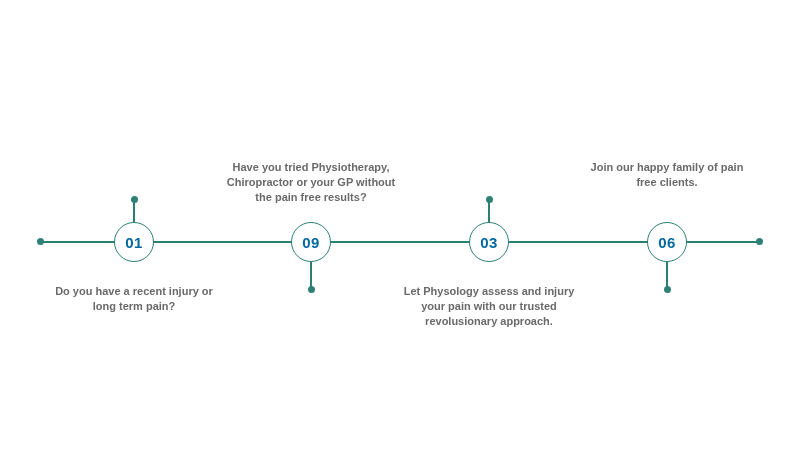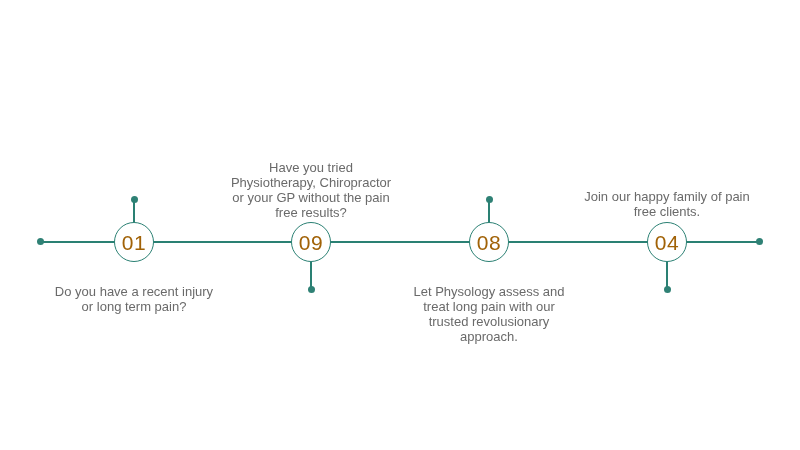--- a/index.html
+++ b/index.html
@@ -57,23 +57,23 @@
     box-sizing: border-box;
     border: 1.8px solid #2a8073;
     border-radius: 50%;
     background: #ffffff;
     display: flex;
     align-items: center;
     justify-content: center;
   }
   .node-number {
     font-family: "Liberation Sans", sans-serif;
-    font-size: 21px;
-    font-weight: 400;
-    color: #a16207;
+    font-size: 15px;
+    font-weight: 700;
+    color: #0369a1;
     letter-spacing: 0.5px;
     line-height: 1;
   }
 
   
   .stem {
     position: absolute;
     left: -0.8px;
     width: 1.6px;
     background: #2a8073;
@@ -92,27 +92,28 @@
   .stem-dot.up   { top: 196px; }
   .stem-dot.down { top: 286px; }
 
   
   .caption {
     position: absolute;
     width: 172px;
     left: -86px;
     text-align: center;
     font-family: "Liberation Sans", sans-serif;
-    font-size: 13px;
+    font-size: 11px;
     line-height: 15px;
     color: #6a6a6a;
+    font-weight: bold;
   }
   .caption.below { top: 284px; }
   .caption.above-3 { top: 160px; }
-  .caption.above-2 { top: 189px; }
+  .caption.above-2 { top: 160px; }
 </style>
 </head>
 <body>
 
 <div id="timeline-root">
 
   <div class="axis-line"></div>
   <div class="axis-cap left"></div>
   <div class="axis-cap right"></div>
 
@@ -131,27 +132,27 @@
       <span class="node-number">09</span>
     </div>
     <div class="stem down"></div>
     <div class="stem-dot down"></div>
   </div>
 
   <div class="node" style="left:489px;">
     <div class="stem-dot up"></div>
     <div class="stem up"></div>
     <div class="node-circle">
-      <span class="node-number">08</span>
+      <span class="node-number">03</span>
     </div>
-    <div class="caption below">Let Physology assess and treat long pain with our trusted revolusionary approach.</div>
+    <div class="caption below">Let Physology assess and injury your pain with our trusted revolusionary approach.</div>
   </div>
 
   <div class="node" style="left:667px;">
     <div class="caption above-2">Join our happy family of pain free clients.</div>
     <div class="node-circle">
-      <span class="node-number">04</span>
+      <span class="node-number">06</span>
     </div>
     <div class="stem down"></div>
     <div class="stem-dot down"></div>
   </div>
 
 </div>
 
 </body></html>

